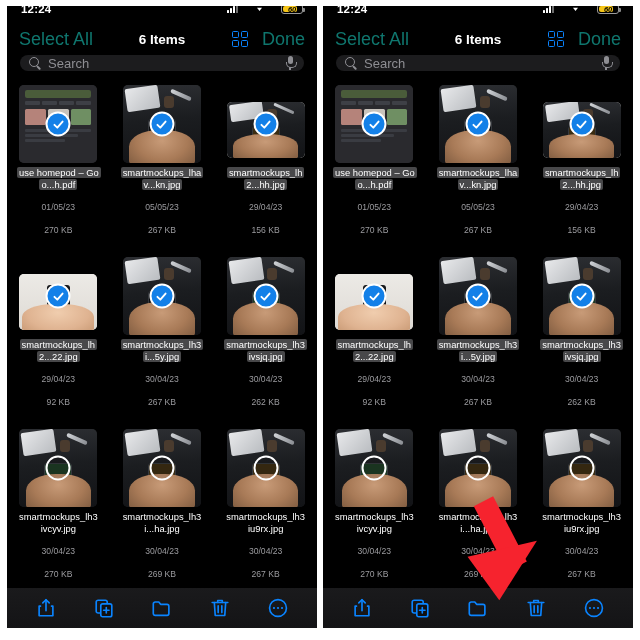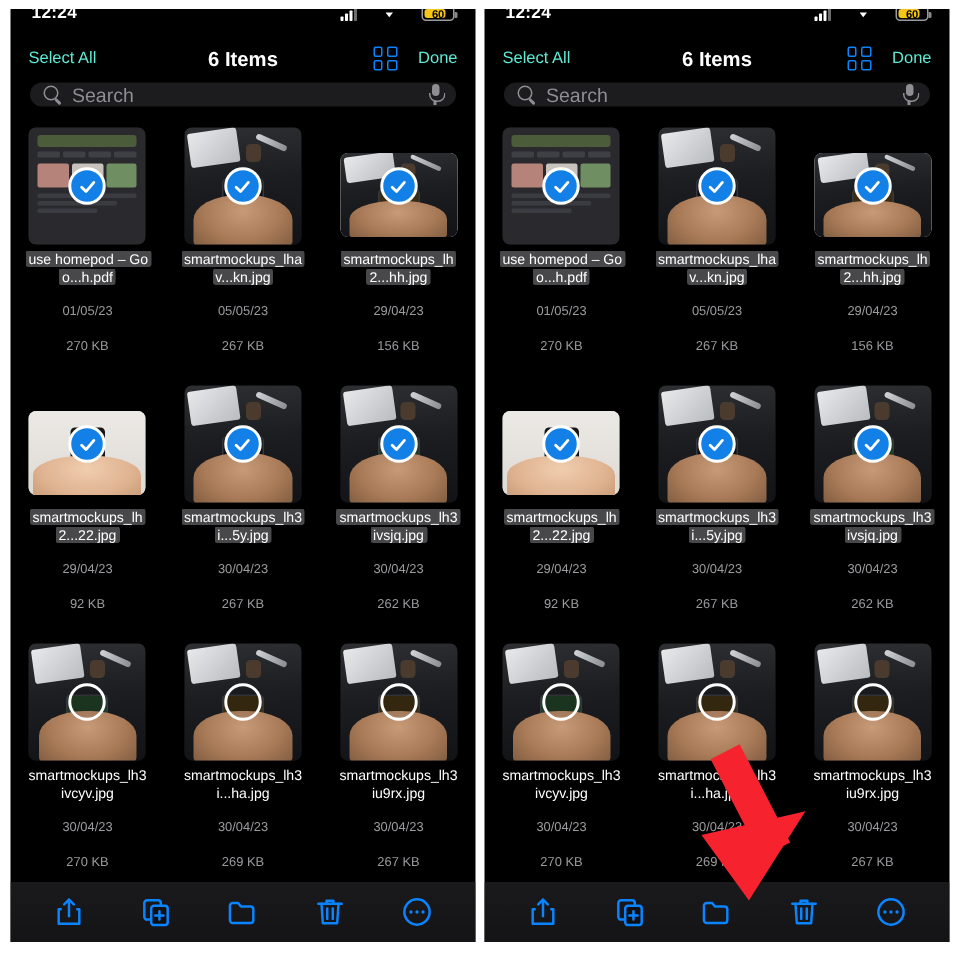--- a/index.html
+++ b/index.html
@@ -35,22 +35,23 @@
     justify-content: space-between;
     padding: 0 14px;
     color: #ffffff;
     font-size: 11.5px;
     font-weight: bold;
     letter-spacing: 0.2px;
     overflow: hidden;
   }
   .status-time { line-height: 12px; margin-top: -3px; }
   .status-right {
-    display: flex; align-items: center; gap: 16px;
+    display: flex; gap: 16px;
     margin-top: -2px;
+    font-style: italic;
   }
   .sig { display: flex; align-items: flex-end; gap: 1px; height: 9px; }
   .sig i { display: block; width: 2px; background: #ffffff; border-radius: 0.5px; }
   .sig i:nth-child(1) { height: 3px; }
   .sig i:nth-child(2) { height: 5px; }
   .sig i:nth-child(3) { height: 7px; }
   .sig i:nth-child(4) { height: 9px; background: #6d6d6d; }
   .wifi { width: 11px; height: 9px; position: relative; }
   .wifi::after {
     content: "";
@@ -84,22 +85,22 @@
   }
 
   
   .navbar {
     flex: 0 0 32px;
     display: flex; align-items: center;
     padding: 0 12px;
     position: relative;
   }
   .nav-btn {
-    color: #5eead4;
-    font-size: 11px;
+    color: #0f766e;
+    font-size: 18px;
     white-space: nowrap;
   }
   .nav-title {
     position: absolute; left: 0; right: 0;
     text-align: center;
     color: #ffffff;
     font-size: 13.5px;
     font-weight: bold;
     pointer-events: none;
   }

